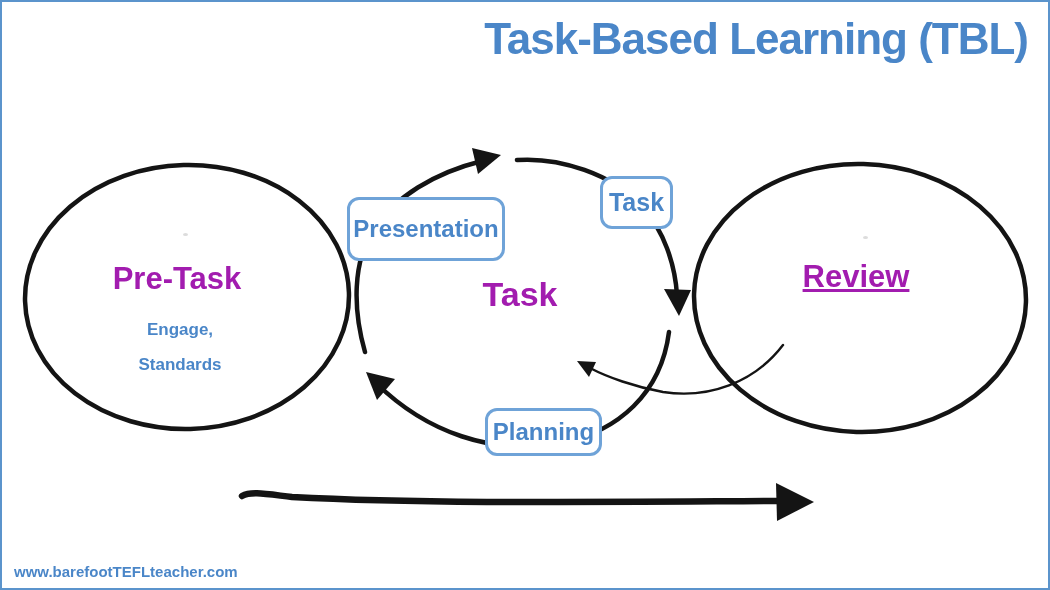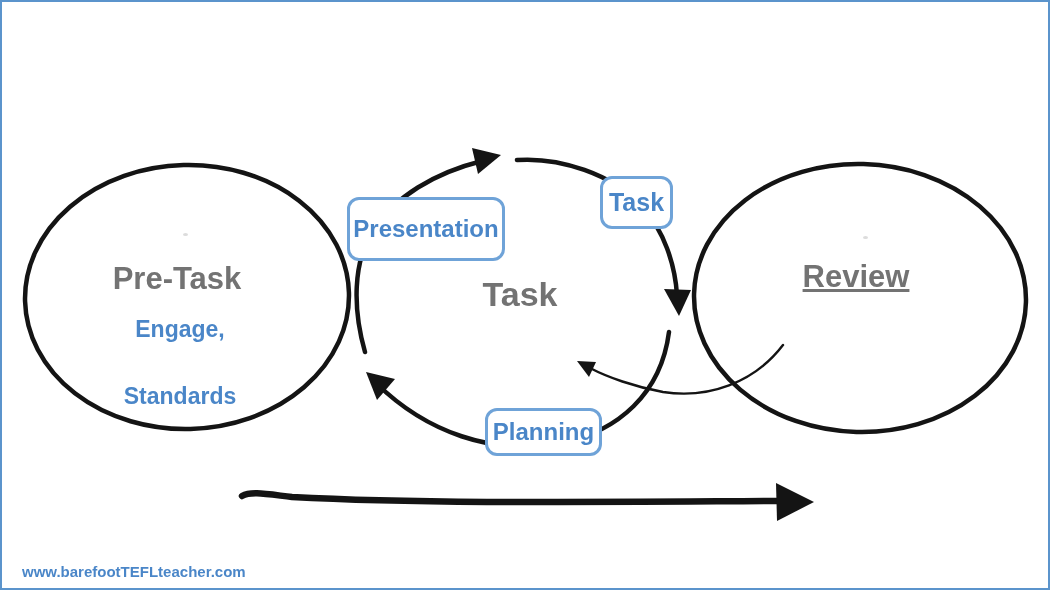--- a/index.html
+++ b/index.html
@@ -11,37 +11,37 @@
   }
   svg.diagram { position:absolute; left:0; top:0; width:1050px; height:590px; }
 
   .page-title {
     position:absolute; top:12px; right:20px;
     font-size:44px; font-weight:bold; letter-spacing:-1px;
     color:#4a86c8; white-space:nowrap;
   }
   .node-label {
     position:absolute; transform:translate(-50%,-50%);
-    font-weight:bold; color:#737373; white-space:nowrap; text-align:center;
+    font-weight:bold; color:#a21caf; white-space:nowrap; text-align:center;
   }
   .node-sub {
     position:absolute; transform:translate(-50%,-50%);
     font-weight:bold; color:#4a86c8; white-space:nowrap; text-align:center;
-    font-size:23px; line-height:35px;
+    font-size:17px; line-height:35px;
   }
   .label-box {
     position:absolute; box-sizing:border-box;
     background:#ffffff; border:3px solid #6fa3d8; border-radius:12px;
     color:#4a86c8; font-weight:bold;
     display:flex; align-items:center; justify-content:center;
     white-space:nowrap;
   }
   .watermark {
     position:absolute; left:12px; bottom:8px;
-    font-size:15px; font-weight:bold; color:#4a86c8; white-space:nowrap;margin-left:8px;
+    font-size:15px; font-weight:bold; color:#4a86c8; white-space:nowrap;
   }
   .ink-speck {
     position:absolute; width:5px; height:3px; border-radius:50%;
     background:#9a9a9a; opacity:0.35;
   }
 </style>
 </head>
 <body>
 
 <div class="canvas">
@@ -64,24 +64,25 @@
     <path d="M 781,343 C 752,381 706,397 661,390 C 633,385 605,375 588,366" fill="none" stroke="#141414" stroke-width="2.4" stroke-linecap="round"></path>
     <polygon points="575,359 594,360 587,375" fill="#141414"></polygon>
 
     <path d="M 240,494 C 249,489 264,492 290,495 C 420,502 590,500 776,499" fill="none" stroke="#141414" stroke-width="6.5" stroke-linecap="round"></path>
     <polygon points="812,500 774,481 775,519" fill="#141414"></polygon>
   </svg>
 
   <div class="ink-speck" style="left:181px; top:231px;"></div>
   <div class="ink-speck" style="left:861px; top:234px;"></div>
 
+  <div class="page-title">Task-Based Learning (TBL)</div>
 
   <div class="node-label" style="left:175px; top:277px; font-size:31px;">Pre-Task</div>
   <div class="node-sub" style="left:178px; top:327px;">Engage,</div>
-  <div class="node-sub" style="left:178px; top:362px;margin-top:32px;">Standards</div>
+  <div class="node-sub" style="left:178px; top:362px;">Standards</div>
 
   <div class="node-label" style="left:518px; top:292px; font-size:34px;">Task</div>
 
   <div class="node-label" style="left:854px; top:275px; font-size:31px;text-decoration:underline;">Review</div>
 
   <div class="label-box" style="left:345px; top:195px; width:158px; height:64px; font-size:24px;">
     <span>Presentation</span>
   </div>
   <div class="label-box" style="left:598px; top:174px; width:73px; height:53px; font-size:25px;">
     <span>Task</span>

